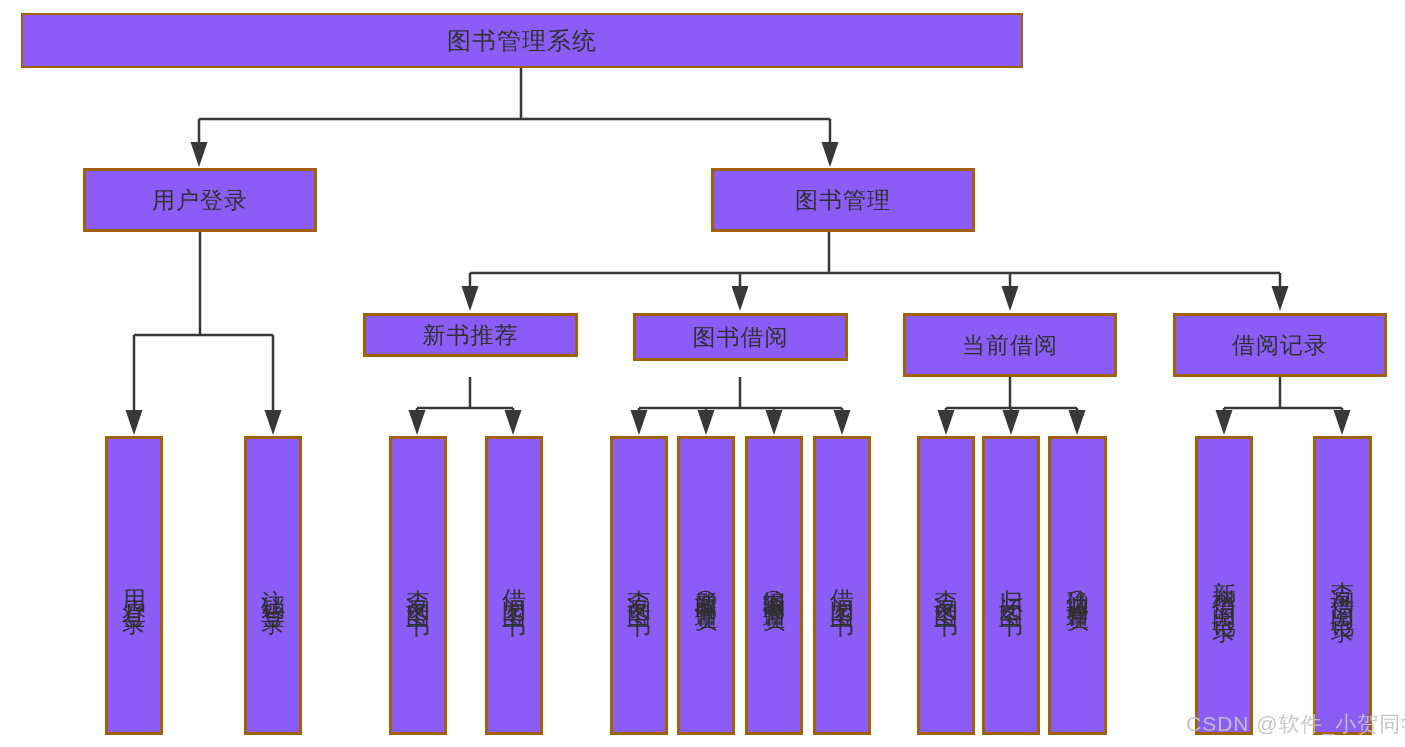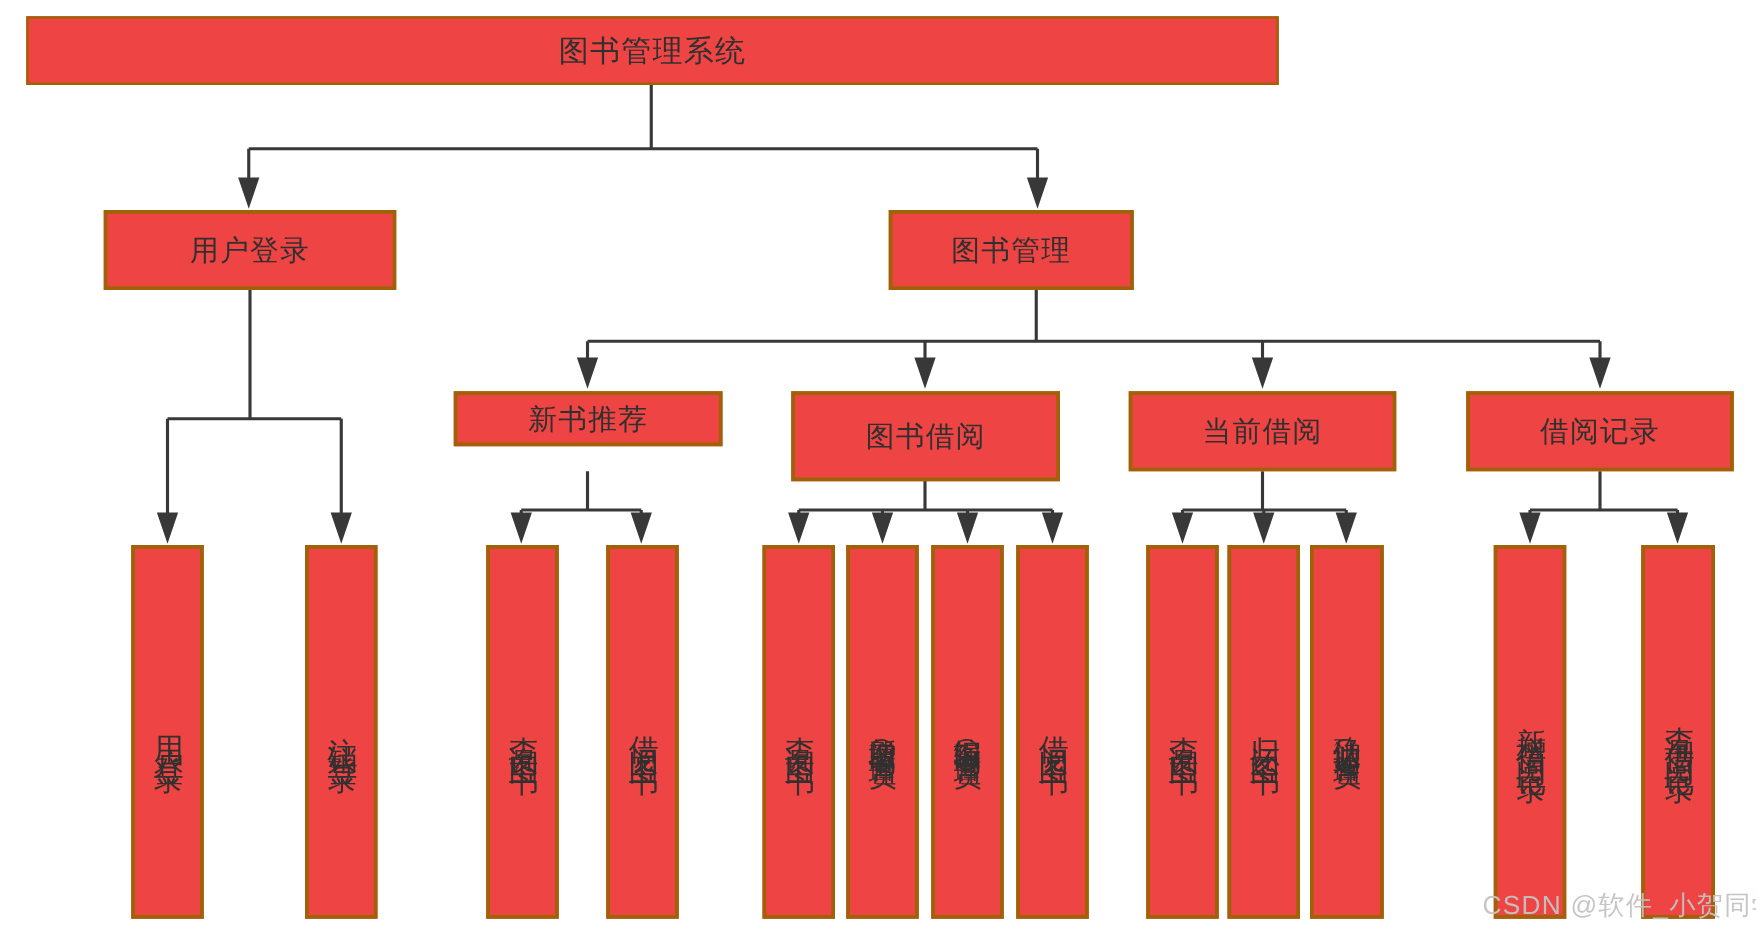--- a/index.html
+++ b/index.html
@@ -4,21 +4,21 @@
 <style>
   html,body{margin:0;padding:0;background:#ffffff;}
   body{
     width:1405px;height:747px;position:relative;overflow:hidden;
     font-family:"Liberation Sans","DejaVu Sans",sans-serif;
     color:#303030;
   }
   #stage{position:absolute;inset:0;width:1405px;height:747px;}
   #connectors{position:absolute;left:0;top:0;z-index:1;}
   .node{
-    position:absolute;background:#ef4444;border:3px solid #a16207;
+    position:absolute;background:#8b5cf6;border:3px solid #a16207;
     display:flex;align-items:center;justify-content:center;
     box-sizing:border-box;z-index:2;
   }
   .hbox{font-size:23px;letter-spacing:1px;}
   .root{border-width:2px;font-size:24px;}
   .vbox span{
     writing-mode:vertical-rl;text-orientation:mixed;
     font-size:24px;letter-spacing:8px;line-height:1;
     white-space:nowrap;
   }
@@ -67,28 +67,28 @@
       </g>
   </svg>
 
   <div class="node hbox root" style="left:21px;top:13px;width:1002px;height:55px;">
     <span>图书管理系统</span>
   </div>
 
   <div class="node hbox" style="left:83px;top:168px;width:234px;height:64px;">
     <span>用户登录</span>
   </div>
-  <div class="node hbox" style="left:711px;top:168px;width:196px;height:64px;">
+  <div class="node hbox" style="left:711px;top:168px;width:264px;height:64px;">
     <span>图书管理</span>
   </div>
 
   <div class="node hbox" style="left:363px;top:313px;width:215px;height:44px;">
     <span>新书推荐</span>
   </div>
-  <div class="node hbox" style="left:633px;top:313px;width:215px;height:72px;">
+  <div class="node hbox" style="left:633px;top:313px;width:215px;height:48px;">
     <span>图书借阅</span>
   </div>
   <div class="node hbox" style="left:903px;top:313px;width:214px;height:64px;font-family:Liberation Mono, monospace;">
     <span>当前借阅</span>
   </div>
   <div class="node hbox" style="left:1173px;top:313px;width:214px;height:64px;">
     <span>借阅记录</span>
   </div>
 
   <div class="node vbox" style="left:105px;top:436px;width:58px;height:299px;">

